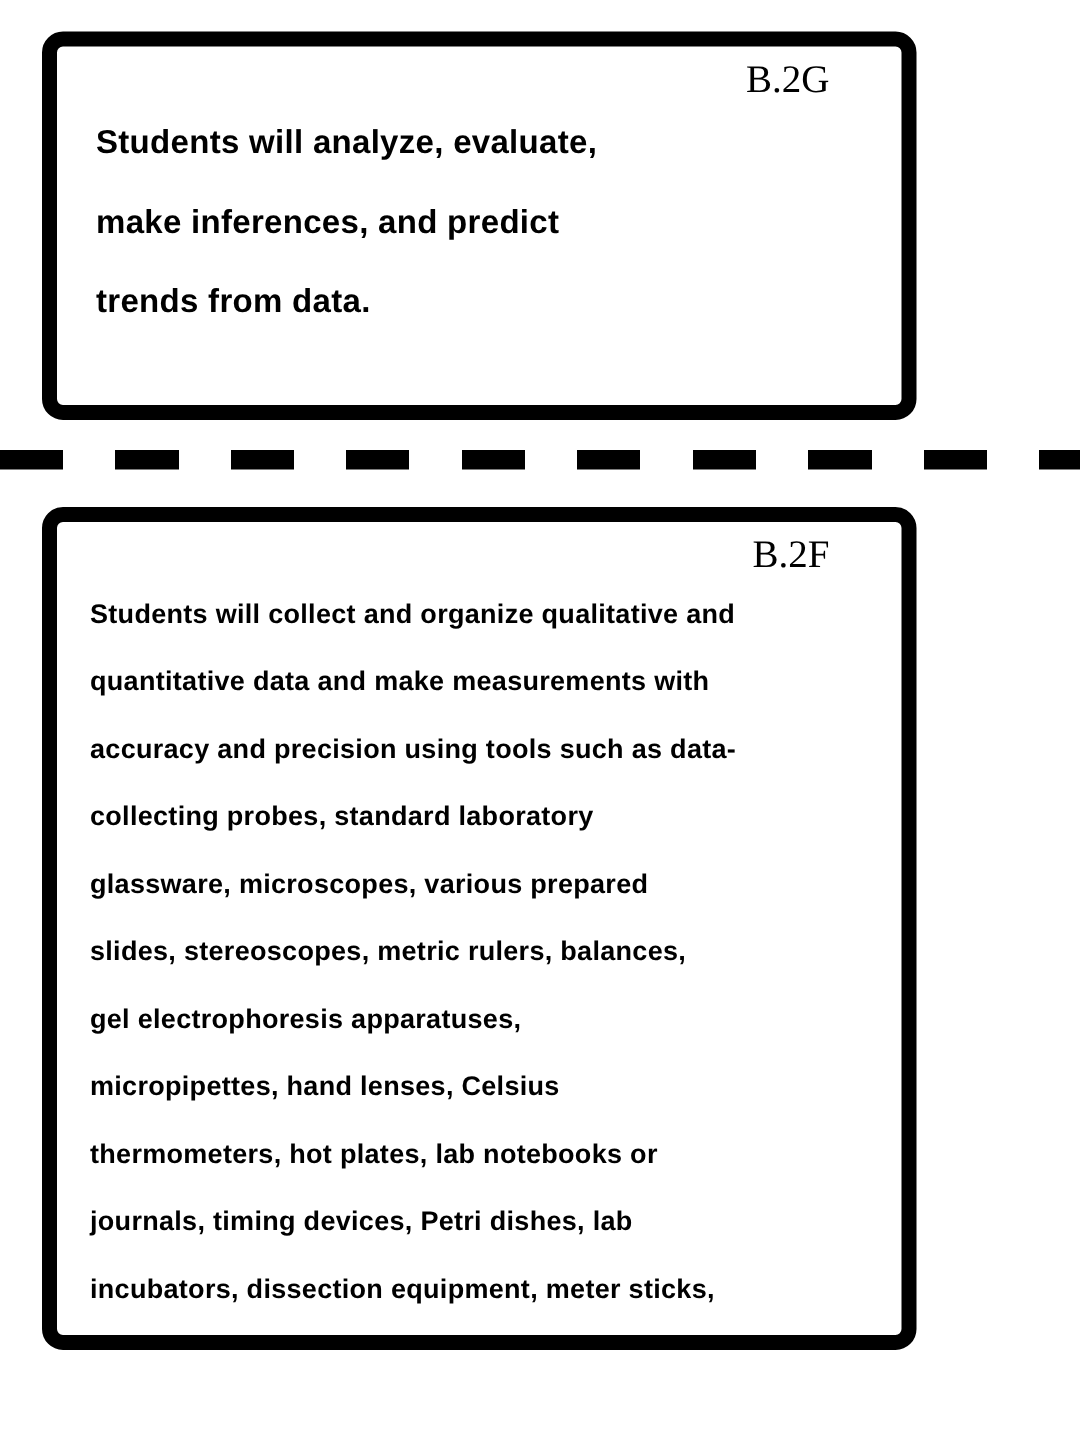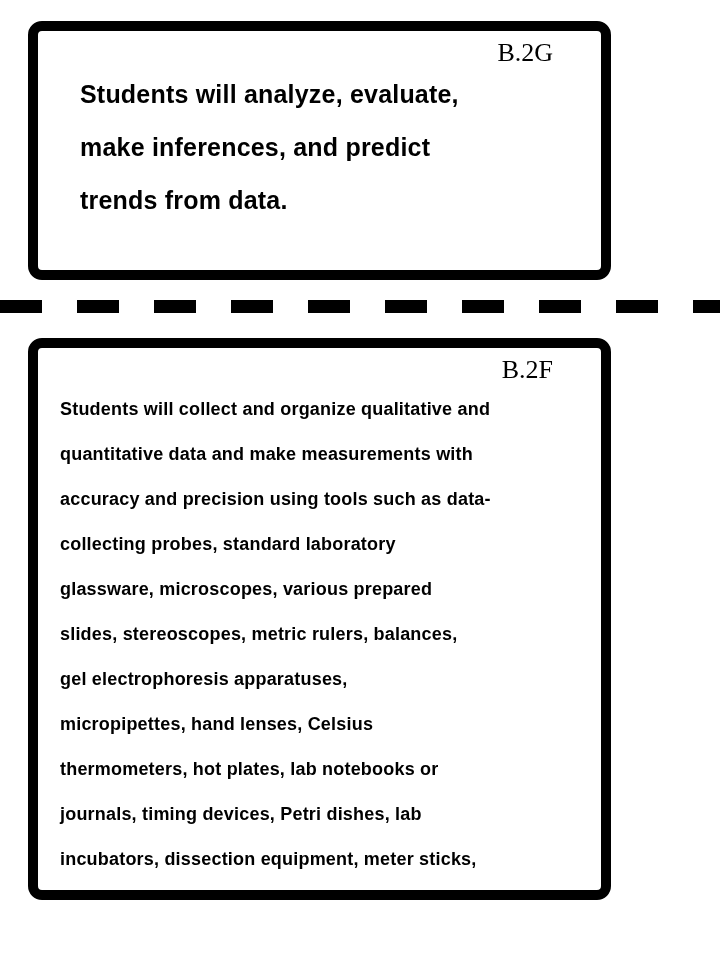--- a/index.html
+++ b/index.html
@@ -41,24 +41,23 @@
     text-align: right;
     padding: 7px 48px 0 0;
   }
   .card-text {
     color: #000000;
     font-weight: bold;
     white-space: pre;
     letter-spacing: 0.2px;
   }
   .card-top .card-text {
-    font-size: 25px;
+    font-size: 22px;
     line-height: 53px;
     padding: 0 6px 0 26px;
-    margin-left: 16px;
   }
   .card-bottom .card-text {
     font-size: 18px;
     line-height: 45px;
     padding: 2px 3px 0 22px;
   }
   .separator {
     position: absolute;
     left: 0;
     top: 300px;

